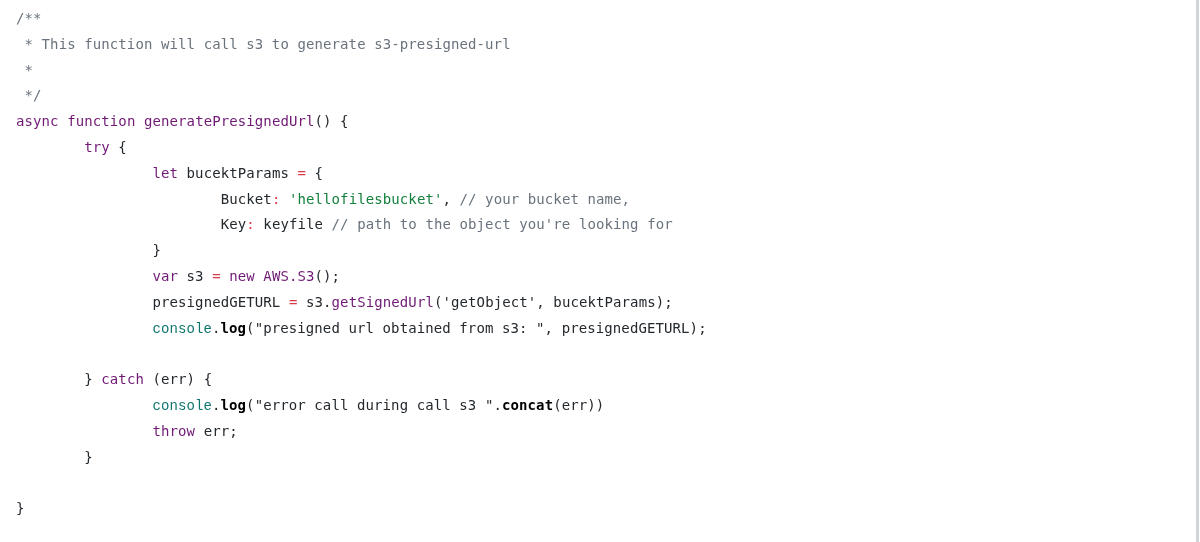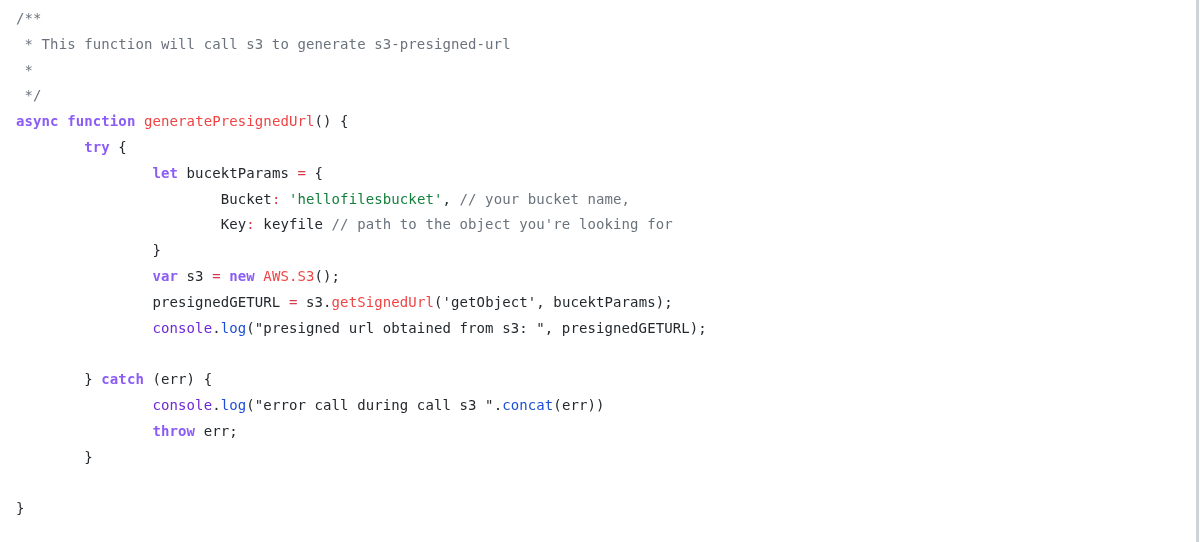--- a/index.html
+++ b/index.html
@@ -35,24 +35,24 @@
       margin: 0;
       font-family: "DejaVu Sans Mono", "Liberation Mono", monospace;
       font-size: 14px;
       line-height: 25.8px;
       color: #24292e;
       letter-spacing: 0.1px;
       white-space: pre;
     }
     .line { display: block; height: 25.8px; }
     .cm  { color: #6a737d; }
-    .kw  { color: #8b5cf6; font-weight: bold; }
-    .fn  { color: #ef4444; }
-    .prop{ color: #1d4ed8; }
-    .obj { color: #6d28d9; }
+    .kw  { color: #701a75; }
+    .fn  { color: #701a75; }
+    .prop{ color: #000000; font-weight: bold; }
+    .obj { color: #0f766e; font-family: Liberation Mono, monospace; }
     .str { color: #15803d; }
     .op  { color: #d73a49; }
     .pl  { color: #24292e; }
   </style>
 </head>
 <body>
 
 <div class="code-block">
 <pre><span class="line"><span class="cm">/**</span></span><span class="line"><span class="cm"> * This function will call s3 to generate s3-presigned-url</span></span><span class="line"><span class="cm"> *</span></span><span class="line"><span class="cm"> */</span></span><span class="line"><span class="kw">async</span> <span class="kw">function</span> <span class="fn">generatePresignedUrl</span><span class="pl">() {</span></span><span class="line"><span>        </span><span class="kw">try</span><span class="pl"> {</span></span><span class="line"><span>                </span><span class="kw">let</span><span class="pl"> bucektParams </span><span class="op">=</span><span class="pl"> {</span></span><span class="line"><span>                        </span><span class="pl">Bucket</span><span class="op">:</span><span class="str"> 'hellofilesbucket'</span><span class="pl">, </span><span class="cm">// your bucket name,</span></span><span class="line"><span>                        </span><span class="pl">Key</span><span class="op">:</span><span class="pl"> keyfile </span><span class="cm">// path to the object you're looking for</span></span><span class="line"><span>                </span><span class="pl">}</span></span><span class="line"><span>                </span><span class="kw">var</span><span class="pl"> s3 </span><span class="op">=</span><span> </span><span class="kw">new</span><span class="fn"> AWS.S3</span><span class="pl">();</span></span><span class="line"><span>                </span><span class="pl">presignedGETURL </span><span class="op">=</span><span class="pl"> s3.</span><span class="fn">getSignedUrl</span><span class="pl">('getObject', bucektParams);</span></span><span class="line"><span>                </span><span class="obj">console</span><span class="pl">.</span><span class="prop">log</span><span class="pl">("presigned url obtained from s3: ", presignedGETURL);</span></span><span class="line"><span></span></span><span class="line"><span>        </span><span class="pl">} </span><span class="kw">catch</span><span class="pl"> (err) {</span></span><span class="line"><span>                </span><span class="obj">console</span><span class="pl">.</span><span class="prop">log</span><span class="pl">("error call during call s3 "</span><span class="pl">.</span><span class="prop">concat</span><span class="pl">(err))</span></span><span class="line"><span>                </span><span class="kw">throw</span><span class="pl"> err;</span></span><span class="line"><span>        </span><span class="pl">}</span></span><span class="line"><span></span></span><span class="line"><span class="pl">}</span></span></pre>
 </div>

